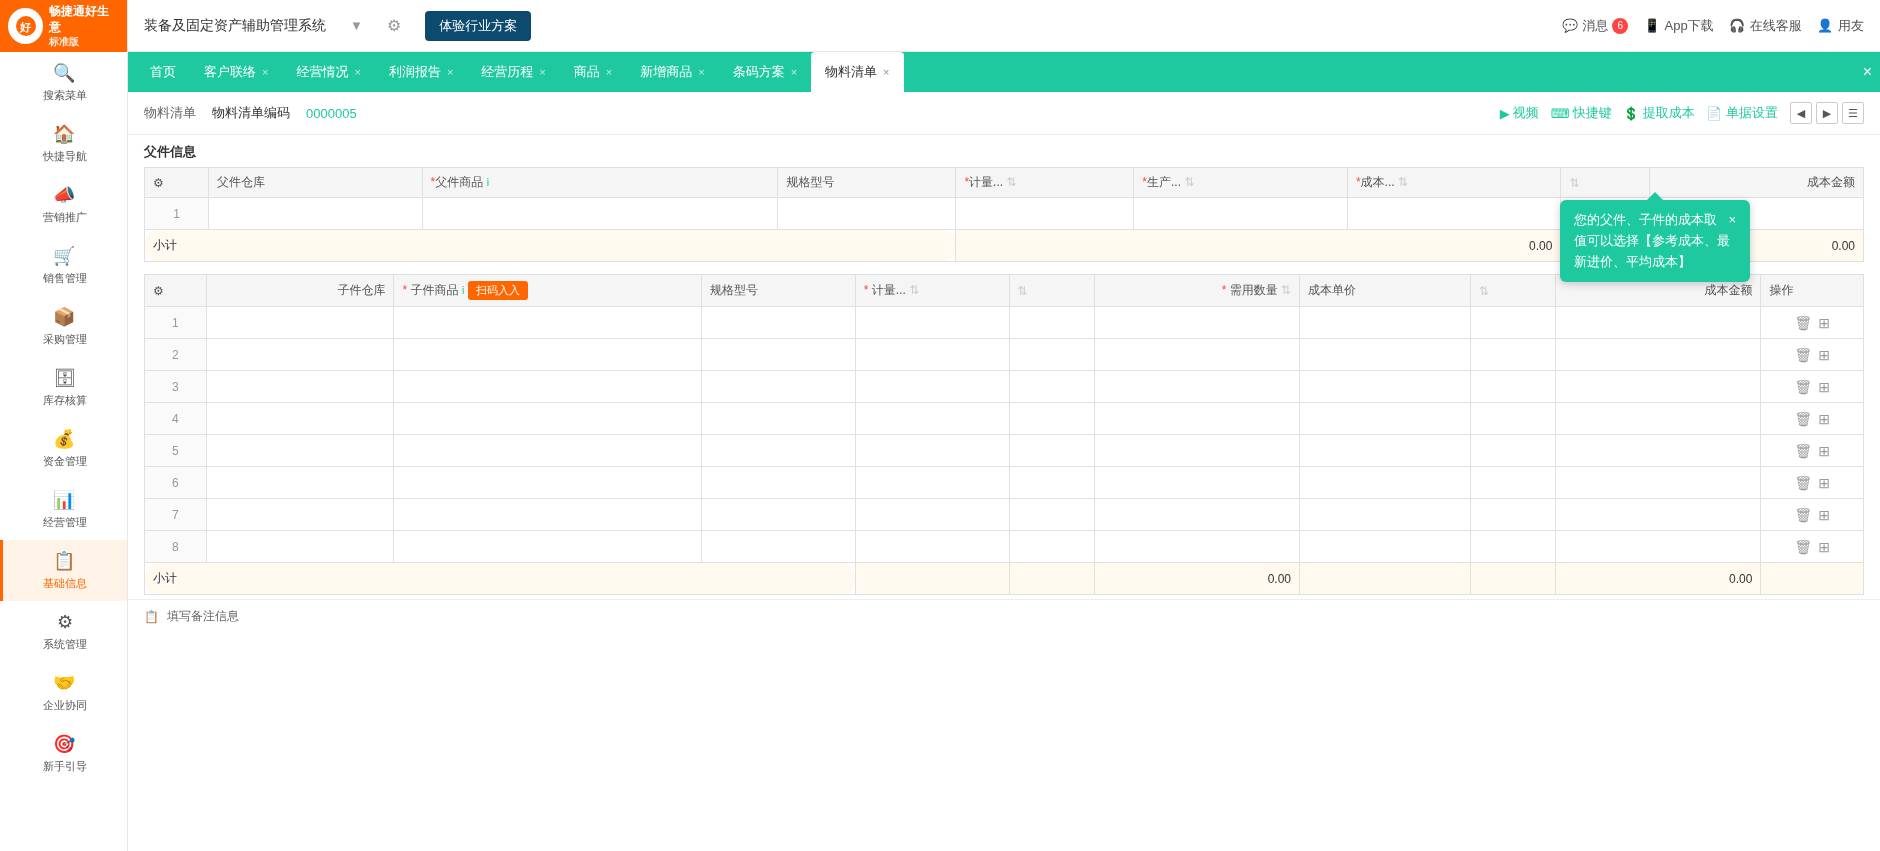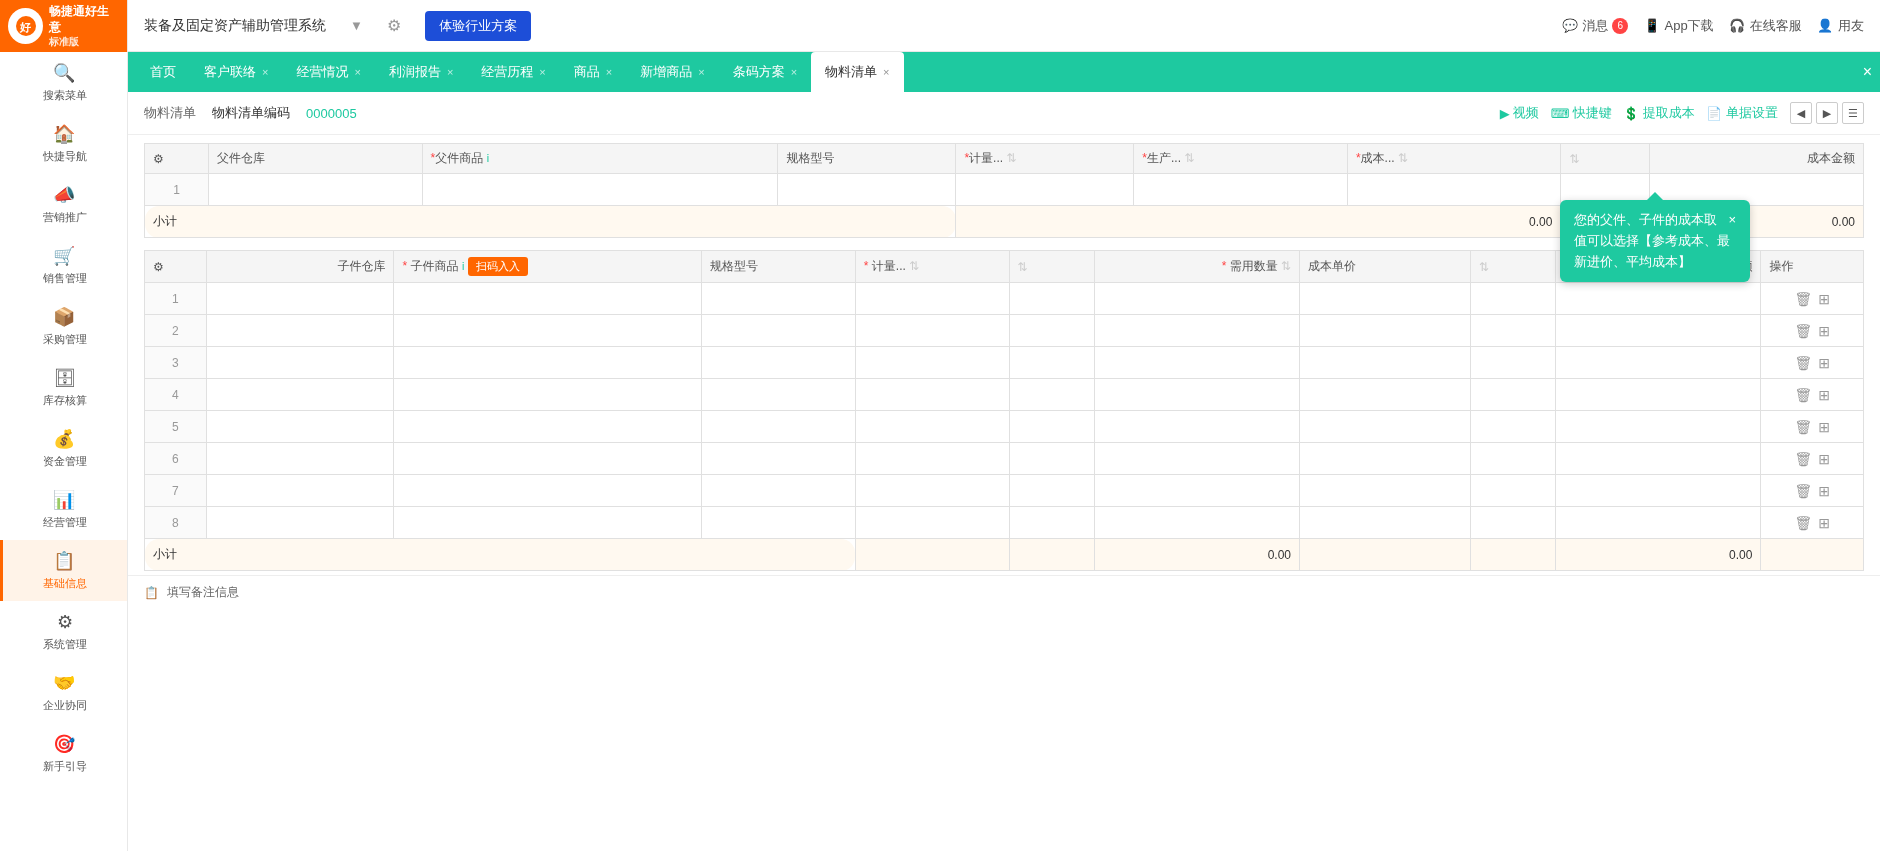--- a/index.html
+++ b/index.html
@@ -16,21 +16,21 @@
     .sidebar-item-icon { font-size: 18px; }
     .sidebar-item-label { font-size: 11px; text-align: center; }
 
     
     .main { flex: 1; display: flex; flex-direction: column; overflow: hidden; }
 
     
     .topbar { background: #fff; height: 52px; display: flex; align-items: center; padding: 0 16px; border-bottom: 1px solid #e8e8e8; justify-content: space-between; }
     .topbar-left { display: flex; align-items: center; gap: 24px; }
     .system-title { font-size: 14px; color: #333; font-weight: 500; }
-    .topbar-btn { background: #1d4ed8; color: #fff; border: none; padding: 6px 14px; border-radius: 4px; cursor: pointer; font-size: 13px; }
+    .topbar-btn { background: #0c4a6e; color: #fff; border: none; padding: 6px 14px; border-radius: 4px; cursor: pointer; font-size: 13px; }
     .topbar-right { display: flex; align-items: center; gap: 16px; color: #555; font-size: 13px; }
     .topbar-right-item { display: flex; align-items: center; gap: 4px; cursor: pointer; }
     .badge { background: #ff4444; color: #fff; border-radius: 50%; width: 16px; height: 16px; font-size: 10px; display: flex; align-items: center; justify-content: center; }
 
     
     .nav-tabs { background: #1ec9a0; display: flex; align-items: center; height: 40px; padding: 0 8px; overflow-x: auto; }
     .nav-tab { color: #fff; padding: 14px 14px; height: 40px; display: flex; align-items: center; cursor: pointer; font-size: 13px; white-space: nowrap; gap: 4px; }
     .nav-tab.active { background: #fff; color: #333; border-radius: 4px 4px 0 0; }
     .nav-tab-close { font-size: 11px; margin-left: 2px; opacity: 0.7; }
     .nav-close-all { margin-left: auto; color: #fff; cursor: pointer; font-size: 16px; }
@@ -240,20 +240,21 @@
         </div>
         <div class="page-nav">
           <button class="page-nav-btn">◀</button>
           <button class="page-nav-btn">▶</button>
           <button class="page-nav-btn">☰</button>
         </div>
       </div>
     </div>
 
     <div class="section">
+      <div class="section-title">父件信息</div>
       <table class="data-table">
         <thead>
           <tr>
             <th class="th-gear">⚙</th>
             <th style="width:120px;">
               <span>父件仓库</span>
             </th>
             <th style="width:200px;">
               <span style="color:#ff4444;">*</span><span>父件商品</span>
               <span style="color:#1ec9a0; font-size:11px; cursor:pointer;">ℹ</span>

